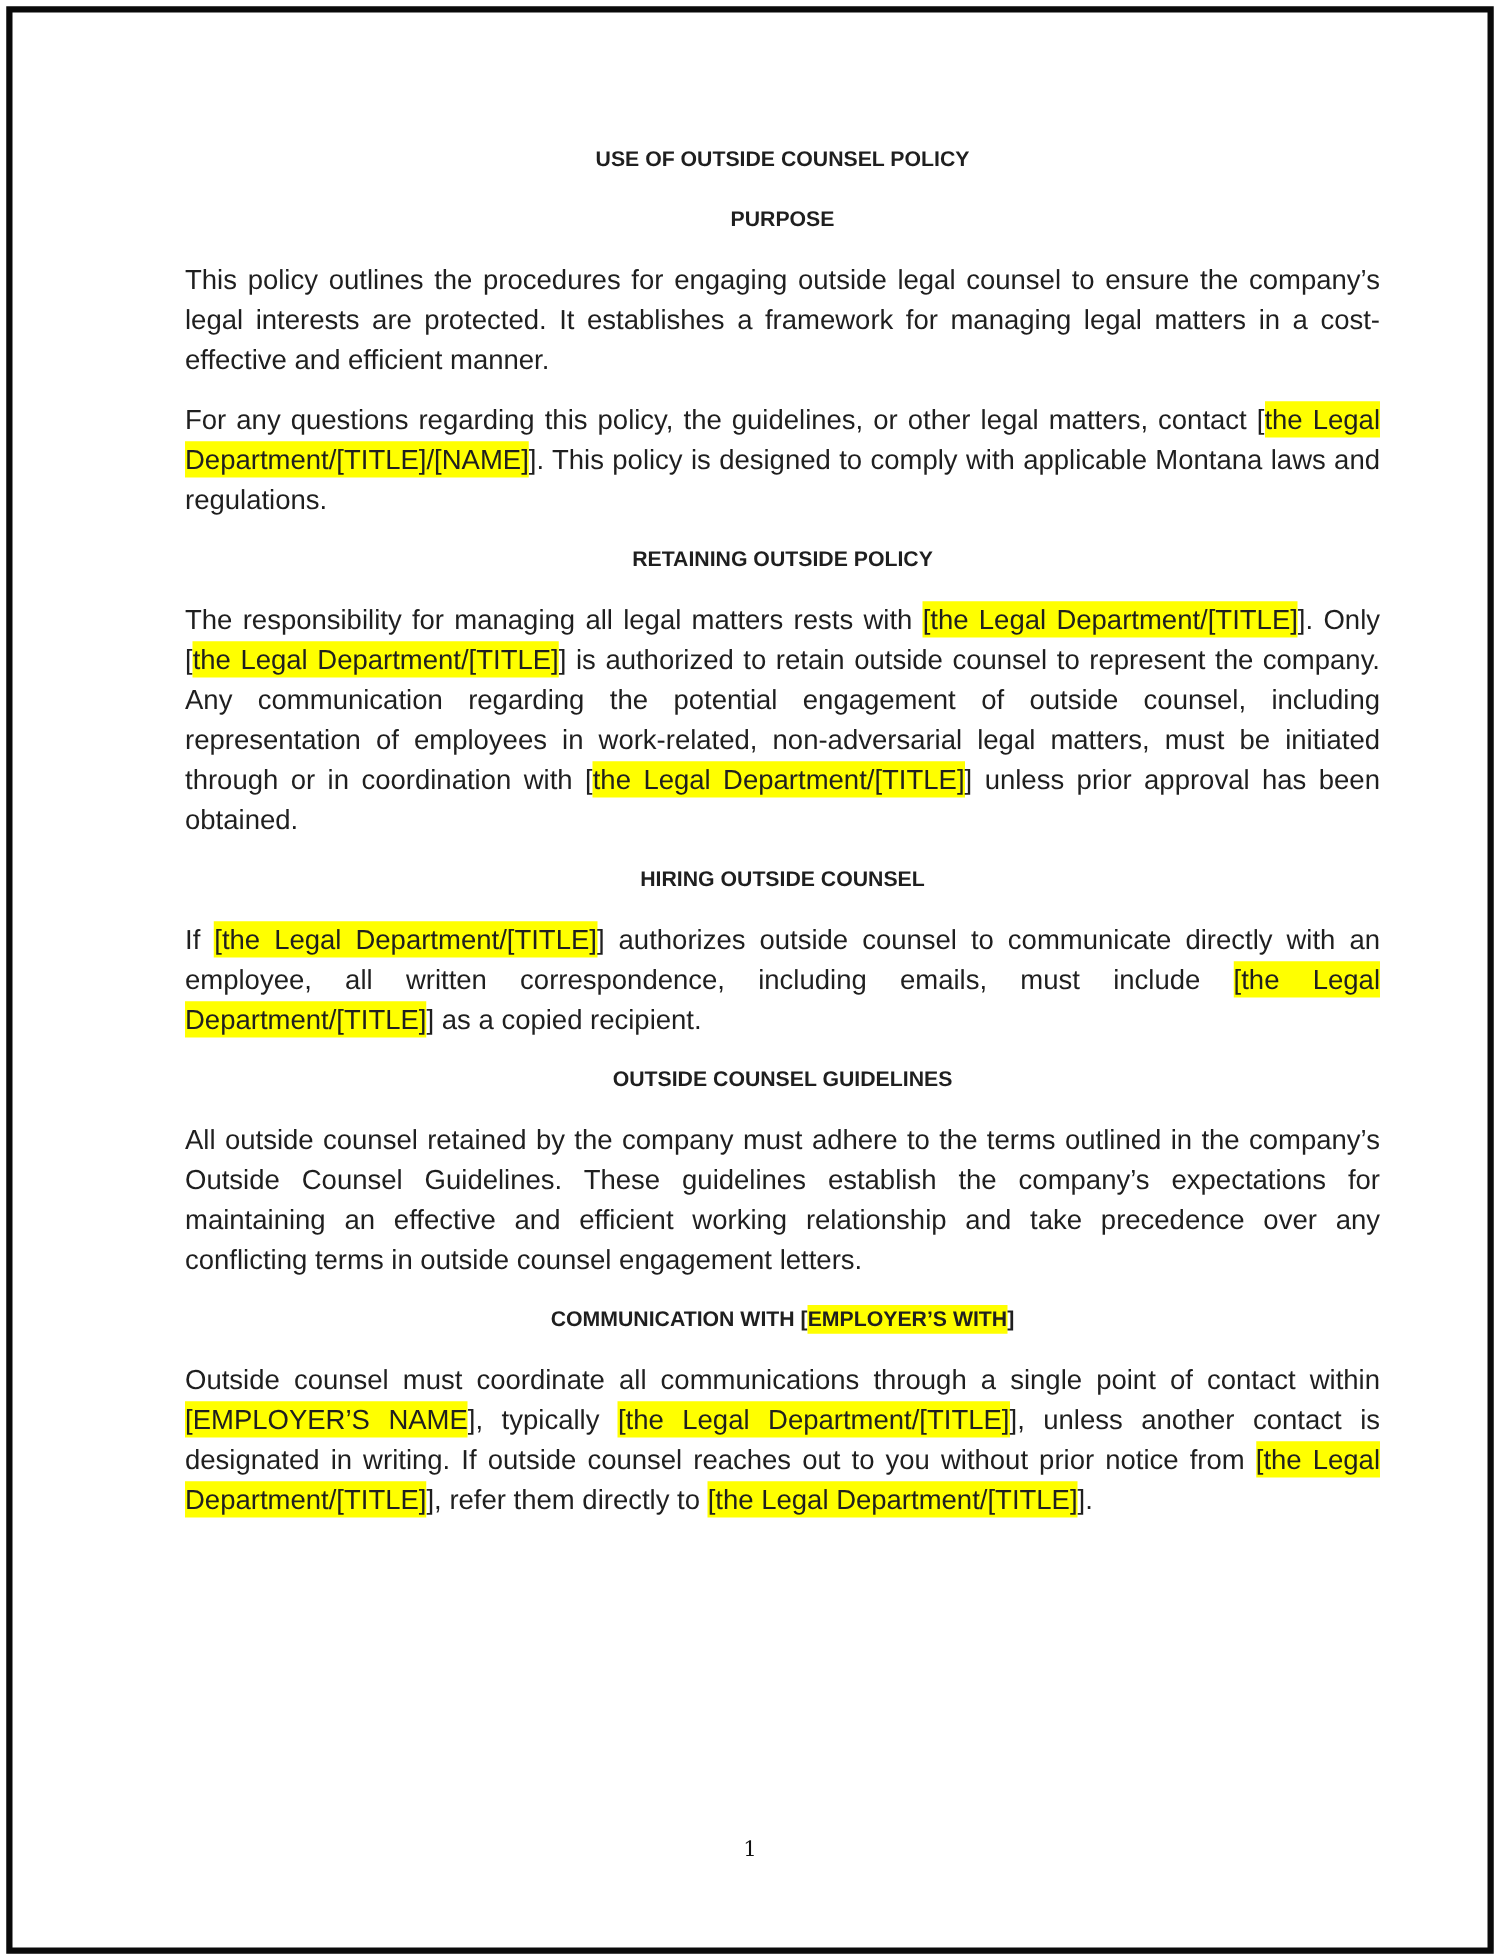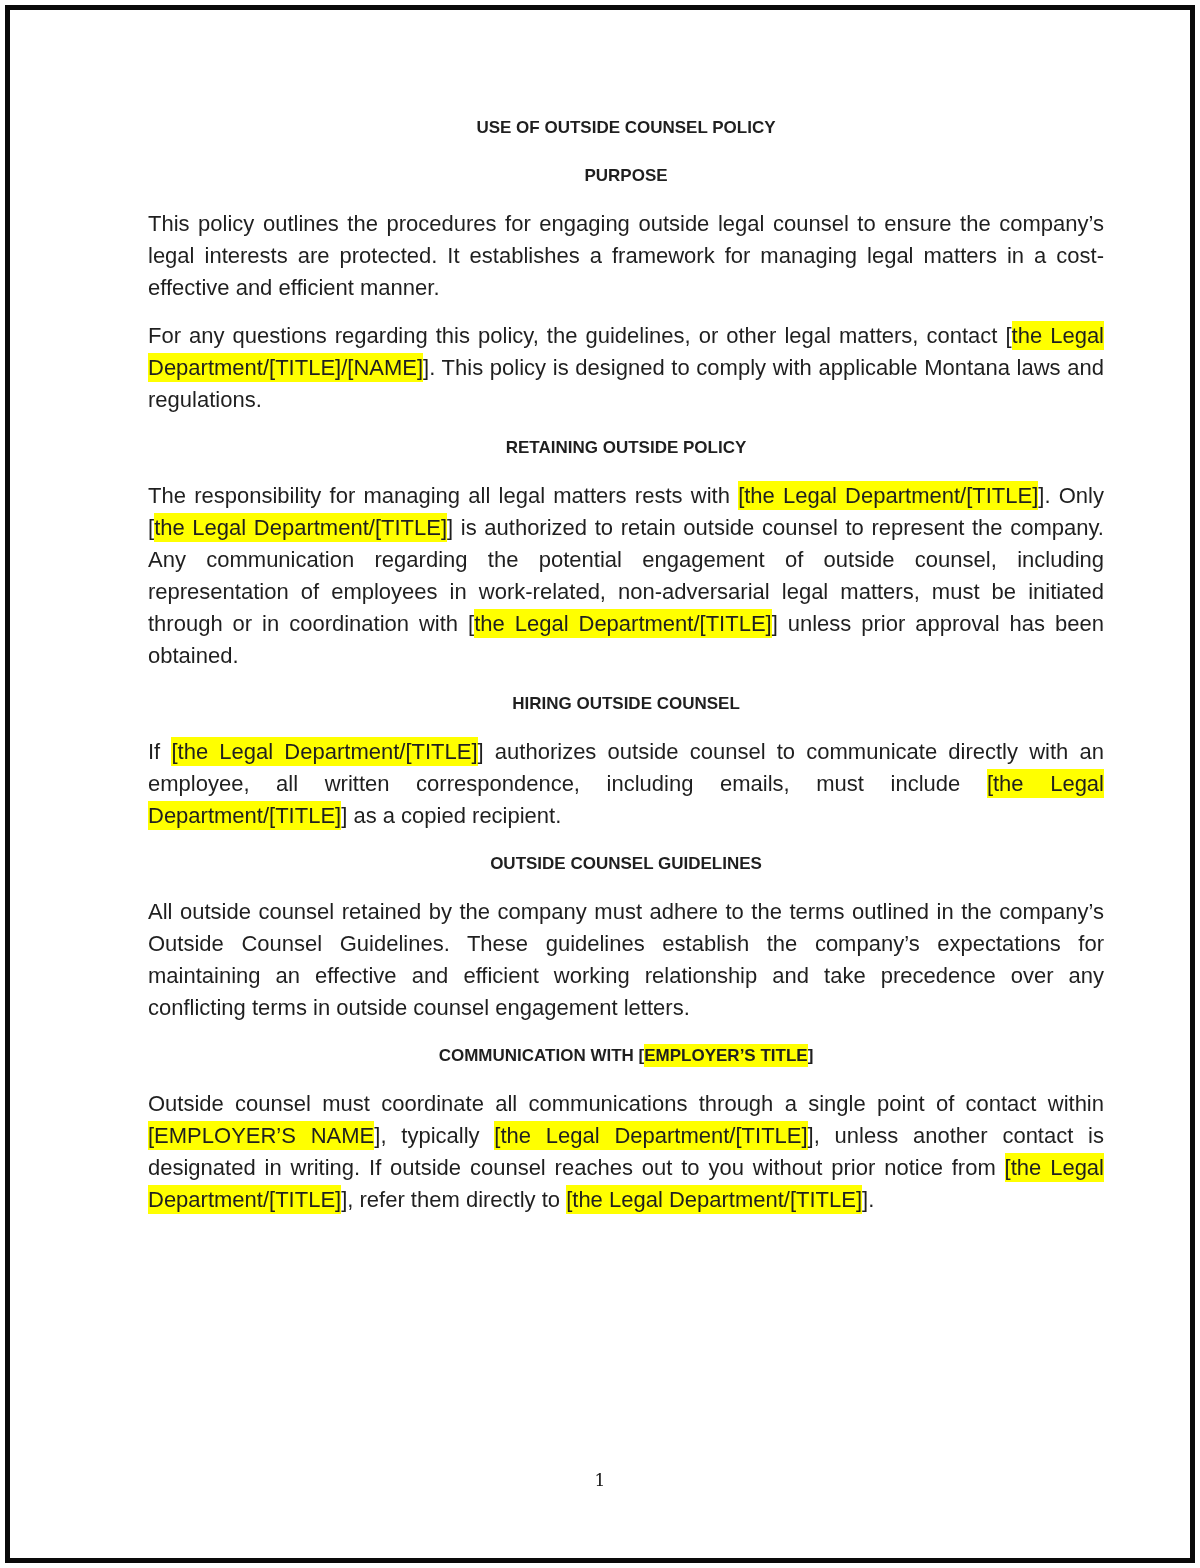--- a/index.html
+++ b/index.html
@@ -73,18 +73,18 @@
   <div id="doc-body">
       <div class="section-heading"><span>PURPOSE</span></div>
       <p class="para"><span>This policy outlines the procedures for engaging outside legal counsel to ensure the company’s legal interests are protected. It establishes a framework for managing legal matters in a cost-effective and efficient manner.</span></p>
       <p class="para"><span>For any questions regarding this policy, the guidelines, or other legal matters, contact [</span><span class="hl">the Legal Department/[TITLE]/[NAME]</span><span>]. This policy is designed to comply with applicable Montana laws and regulations.</span></p>
       <div class="section-heading"><span>RETAINING OUTSIDE POLICY</span></div>
       <p class="para"><span>The responsibility for managing all legal matters rests with </span><span class="hl">[the Legal Department/[TITLE]</span><span>]. Only [</span><span class="hl">the Legal Department/[TITLE]</span><span>] is authorized to retain outside counsel to represent the company. Any communication regarding the potential engagement of outside counsel, including representation of employees in work-related, non-adversarial legal matters, must be initiated through or in coordination with [</span><span class="hl">the Legal Department/[TITLE]</span><span>] unless prior approval has been obtained.</span></p>
       <div class="section-heading"><span>HIRING OUTSIDE COUNSEL</span></div>
       <p class="para"><span>If </span><span class="hl">[the Legal Department/[TITLE]</span><span>] authorizes outside counsel to communicate directly with an employee, all written correspondence, including emails, must include </span><span class="hl">[the Legal Department/[TITLE]</span><span>] as a copied recipient.</span></p>
       <div class="section-heading"><span>OUTSIDE COUNSEL GUIDELINES</span></div>
       <p class="para"><span>All outside counsel retained by the company must adhere to the terms outlined in the company’s Outside Counsel Guidelines. These guidelines establish the company’s expectations for maintaining an effective and efficient working relationship and take precedence over any conflicting terms in outside counsel engagement letters.</span></p>
-      <div class="section-heading"><span>COMMUNICATION WITH [</span><span class="hl">EMPLOYER’S TITLE</span><span>]</span></div>
+      <div class="section-heading"><span>COMMUNICATION WITH [</span><span class="hl">EMPLOYER’S WITH</span><span>]</span></div>
       <p class="para"><span>Outside counsel must coordinate all communications through a single point of contact within </span><span class="hl">[EMPLOYER’S NAME</span><span>], typically </span><span class="hl">[the Legal Department/[TITLE]</span><span>], unless another contact is designated in writing. If outside counsel reaches out to you without prior notice from </span><span class="hl">[the Legal Department/[TITLE]</span><span>], refer them directly to </span><span class="hl">[the Legal Department/[TITLE]</span><span>].</span></p>
     </div>
 </div>
 
 <div class="page-number">1</div>
 
 </body></html>

